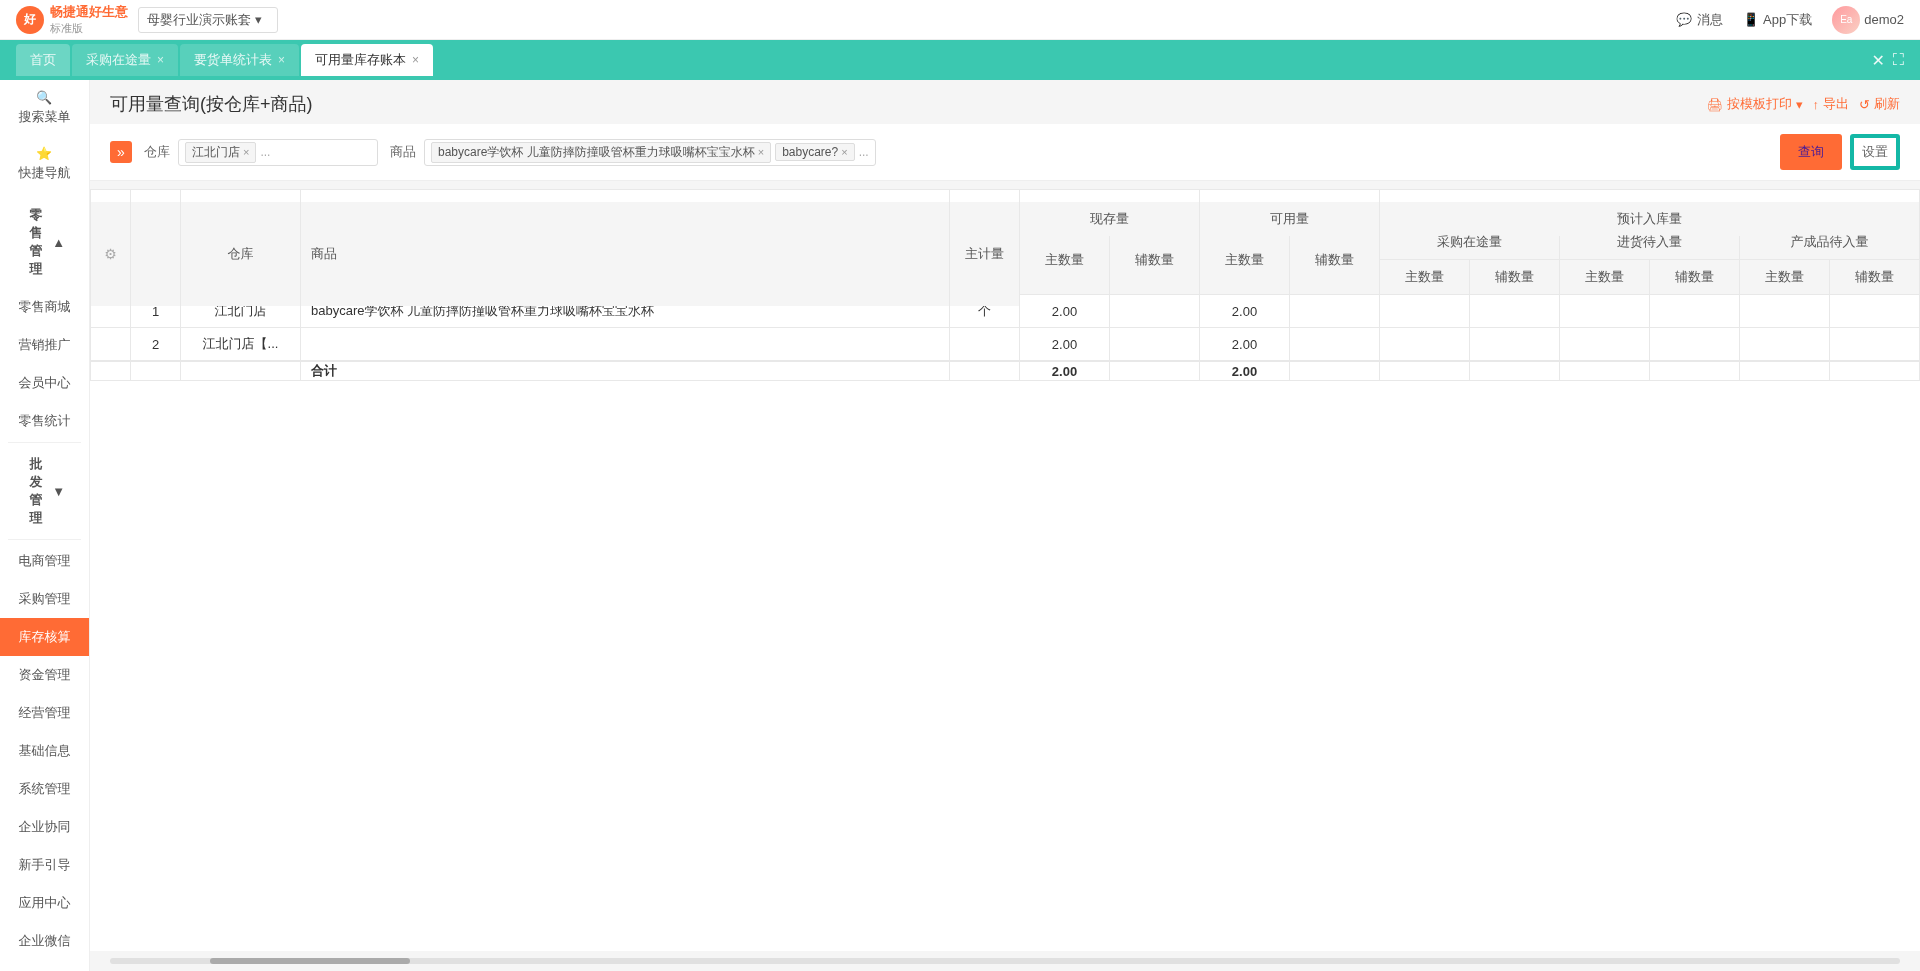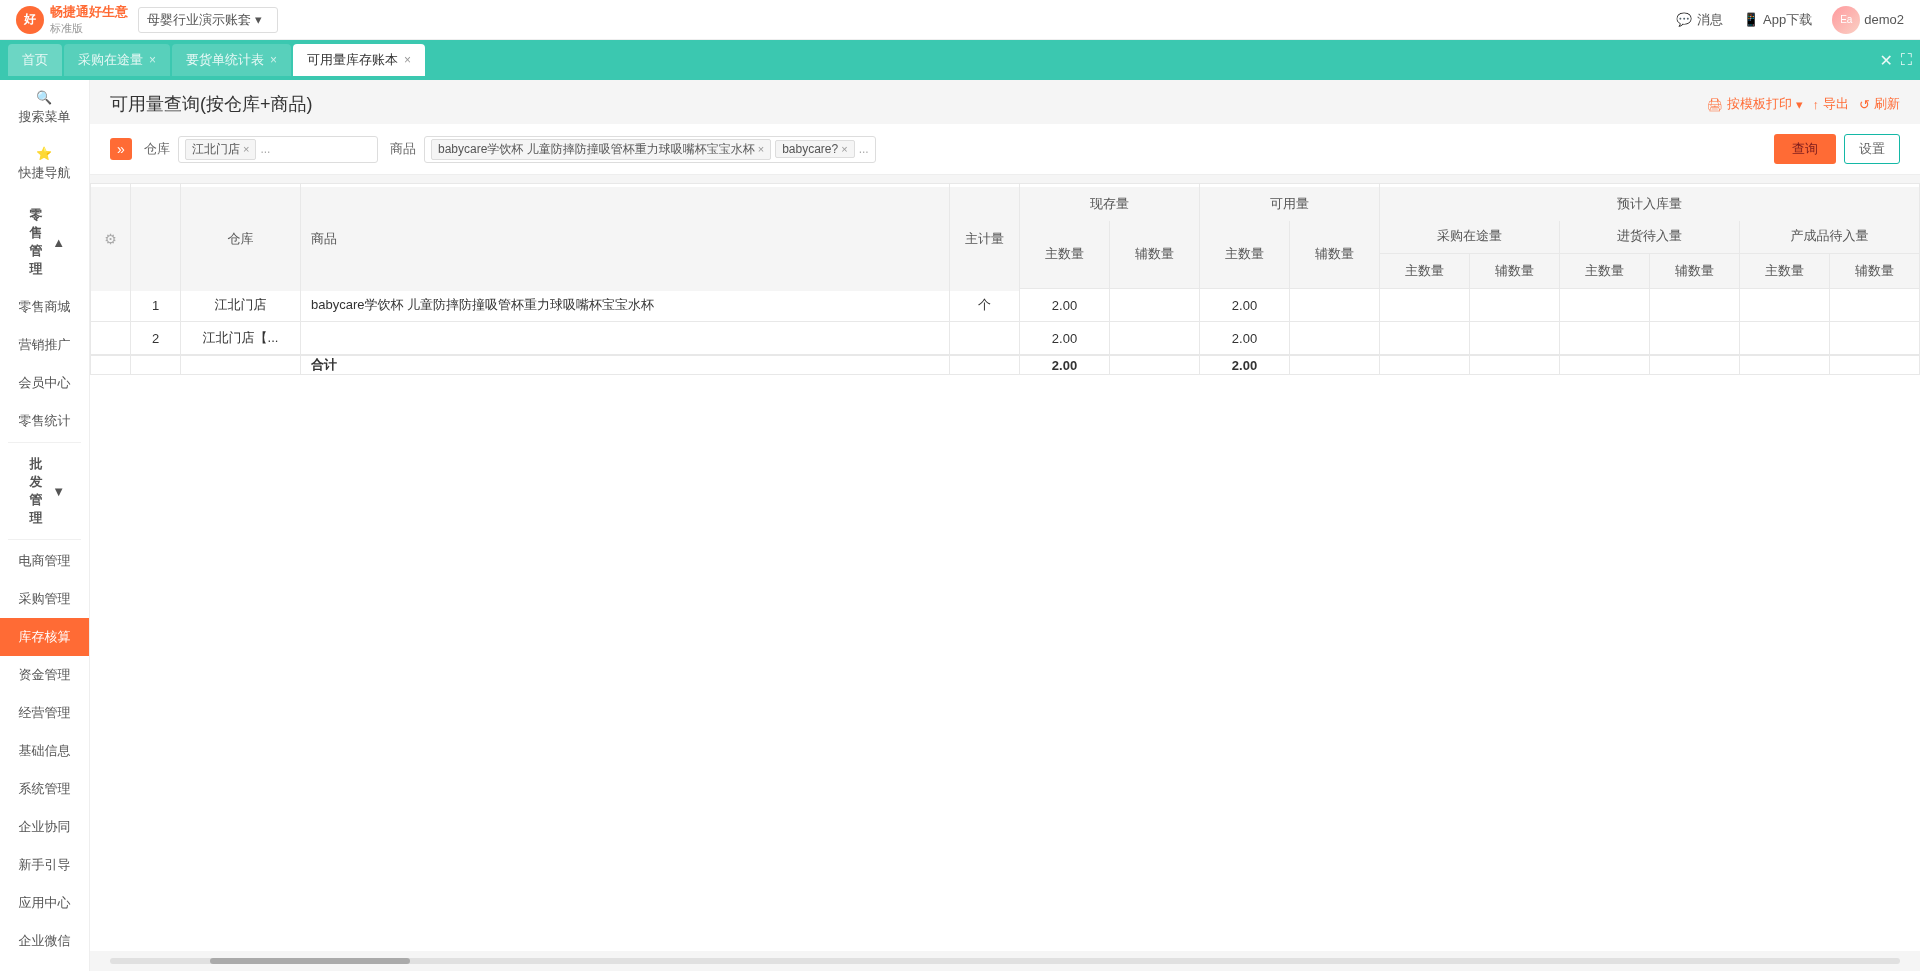--- a/index.html
+++ b/index.html
@@ -11,21 +11,21 @@
     .logo-area { display: flex; align-items: center; gap: 6px; }
     .logo-icon { width: 28px; height: 28px; background: #ff6b35; border-radius: 50%; display: flex; align-items: center; justify-content: center; color: white; font-size: 12px; font-weight: bold; }
     .logo-text { font-size: 13px; color: #ff6b35; font-weight: bold; }
     .logo-sub { font-size: 11px; color: #999; }
     .industry-selector { display: flex; align-items: center; gap: 4px; border: 1px solid #ddd; border-radius: 3px; padding: 3px 8px; cursor: pointer; color: #555; font-size: 13px; min-width: 140px; }
     .top-bar-right { display: flex; align-items: center; gap: 20px; }
     .top-action { display: flex; align-items: center; gap: 4px; cursor: pointer; color: #555; font-size: 13px; }
     .avatar { width: 28px; height: 28px; border-radius: 50%; background: linear-gradient(135deg, #ff9a9e, #fad0c4); display: flex; align-items: center; justify-content: center; color: white; font-size: 10px; }
 
     
-    .nav-tabs { height: 40px; background: #3bc8b0; display: flex; align-items: center; padding: 0 8px; flex-shrink: 0; gap: 2px; justify-content: space-between; }
+    .nav-tabs { height: 40px; background: #3bc8b0; display: flex; align-items: center; padding: 0 16px; flex-shrink: 0; gap: 2px; justify-content: space-between; }
     .nav-tabs-left { display: flex; align-items: center; gap: 2px; }
     .nav-tab { height: 32px; padding: 0 14px; display: flex; align-items: center; gap: 6px; border-radius: 4px 4px 0 0; cursor: pointer; font-size: 13px; color: rgba(255,255,255,0.85); background: rgba(255,255,255,0.15); }
     .nav-tab.active { background: #fff; color: #333; }
     .nav-tab.home { background: rgba(255,255,255,0.25); }
     .tab-close { font-size: 12px; color: rgba(255,255,255,0.7); cursor: pointer; }
     .nav-tab.active .tab-close { color: #999; }
     .nav-tabs-right { display: flex; align-items: center; gap: 8px; }
     .nav-icon-btn { color: rgba(255,255,255,0.9); cursor: pointer; font-size: 16px; }
 
     
@@ -51,29 +51,29 @@
     
     .filter-area { background: #fff; margin: 0 0 8px; padding: 10px 20px; display: flex; align-items: center; gap: 12px; border-bottom: 1px solid #eee; }
     .filter-expand-btn { width: 22px; height: 22px; background: #ff6b35; color: white; border: none; border-radius: 3px; cursor: pointer; font-size: 14px; display: flex; align-items: center; justify-content: center; }
     .filter-group { display: flex; align-items: center; gap: 8px; }
     .filter-label { color: #666; font-size: 13px; white-space: nowrap; }
     .filter-tags-container { display: flex; align-items: center; border: 1px solid #ddd; border-radius: 3px; padding: 2px 6px; min-width: 200px; gap: 4px; }
     .filter-tag { background: #f5f5f5; border: 1px solid #ddd; border-radius: 2px; padding: 1px 6px; font-size: 12px; color: #555; display: flex; align-items: center; gap: 3px; }
     .filter-tag-close { cursor: pointer; color: #999; font-size: 11px; }
     .filter-more { color: #aaa; font-size: 12px; cursor: pointer; }
     .filter-actions { margin-left: auto; display: flex; gap: 8px; }
-    .btn-primary { background: #ff6b35; color: #7f1d1d; border: none; padding: 5px 18px; border-radius: 3px; cursor: pointer; font-size: 13px; }
-    .btn-secondary { background: white; color: #666; border: 1px solid #14b8a6; padding: 5px 14px; border-radius: 3px; cursor: pointer; font-size: 13px; }
+    .btn-primary { background: #ff6b35; color: #4c1d95; border: none; padding: 5px 18px; border-radius: 3px; cursor: pointer; font-size: 13px; }
+    .btn-secondary { background: white; color: #666; border: 4px solid #14b8a6; padding: 5px 8px; border-radius: 3px; cursor: pointer; font-size: 13px; }
 
     
     .table-container { flex: 1; overflow: auto; background: #fff; margin: 0; padding: 0; }
 
     
     .data-table { width: 100%; border-collapse: collapse; font-size: 13px; }
-    .data-table th { background: #f5f5f5; border: 1px solid #e8e8e8; padding: 8px 10px; text-align: center; font-weight: normal; color: #555; white-space: nowrap; position: sticky; top: 3px; z-index: 2; }
+    .data-table th { background: #f5f5f5; border: 1px solid #e8e8e8; padding: 8px 10px; text-align: center; font-weight: normal; color: #555; white-space: nowrap; position: sticky; top: 12px; z-index: 2; }
     .data-table td { border: 1px solid #e8e8e8; padding: 7px 10px; text-align: center; color: #333; background: #fff; }
     .th-group { background: #f5f5f5; }
     .col-checkbox { width: 40px; }
     .col-num { width: 50px; }
     .col-warehouse { width: 120px; }
     .col-product { min-width: 280px; text-align: left !important; }
     .col-unit { width: 70px; }
     .col-num-cell { width: 90px; }
 
     

